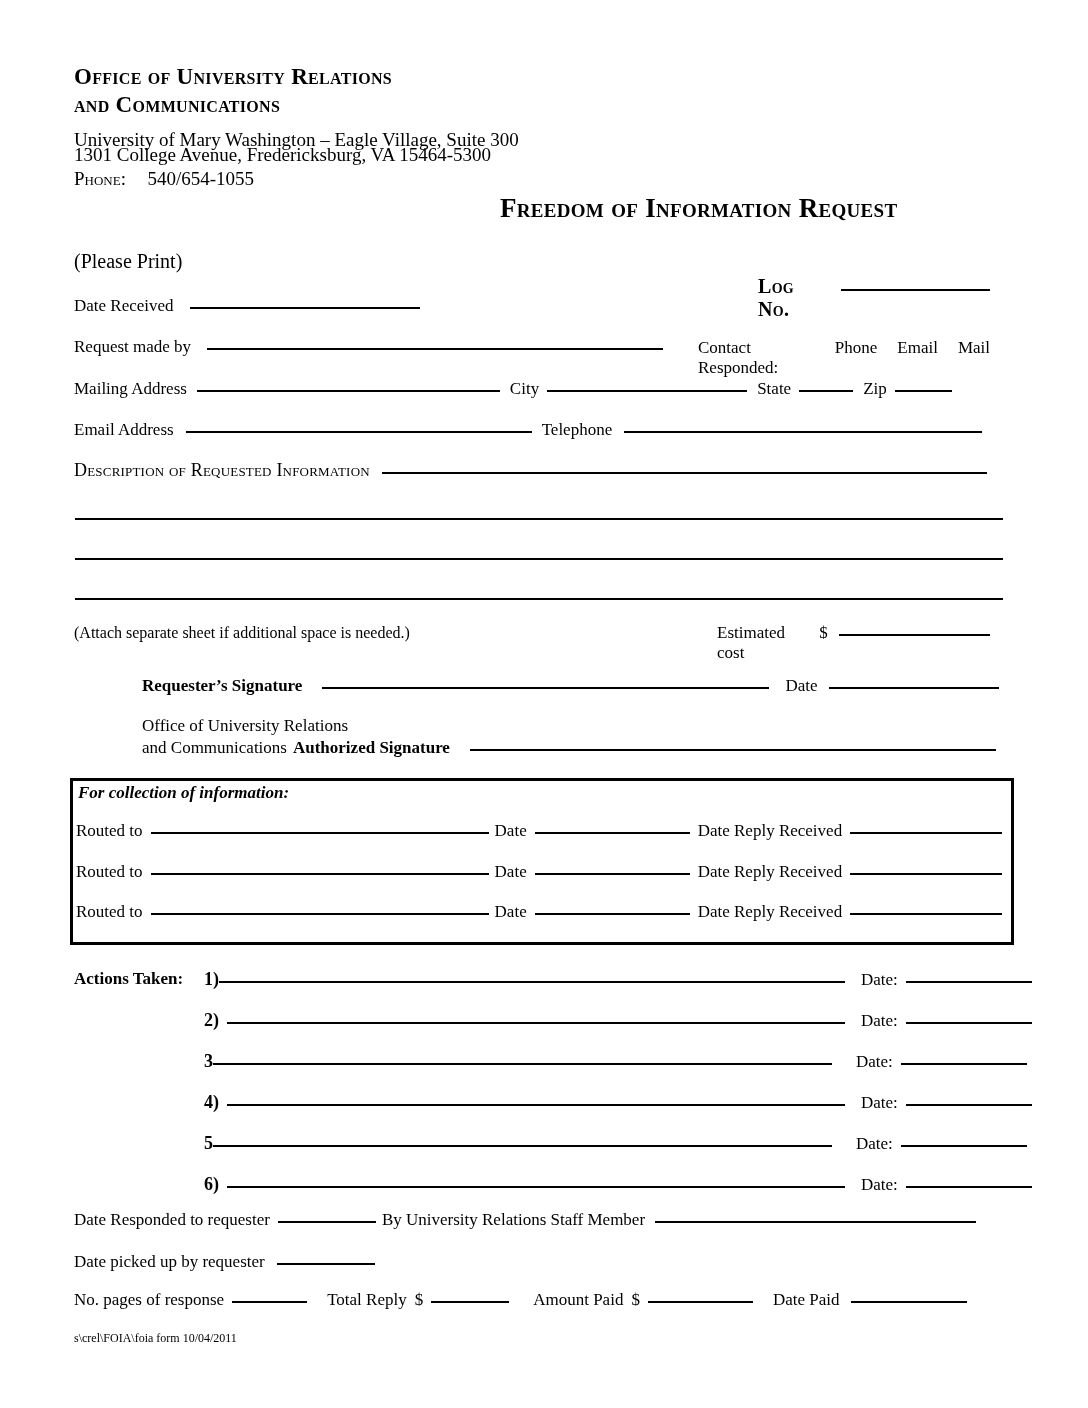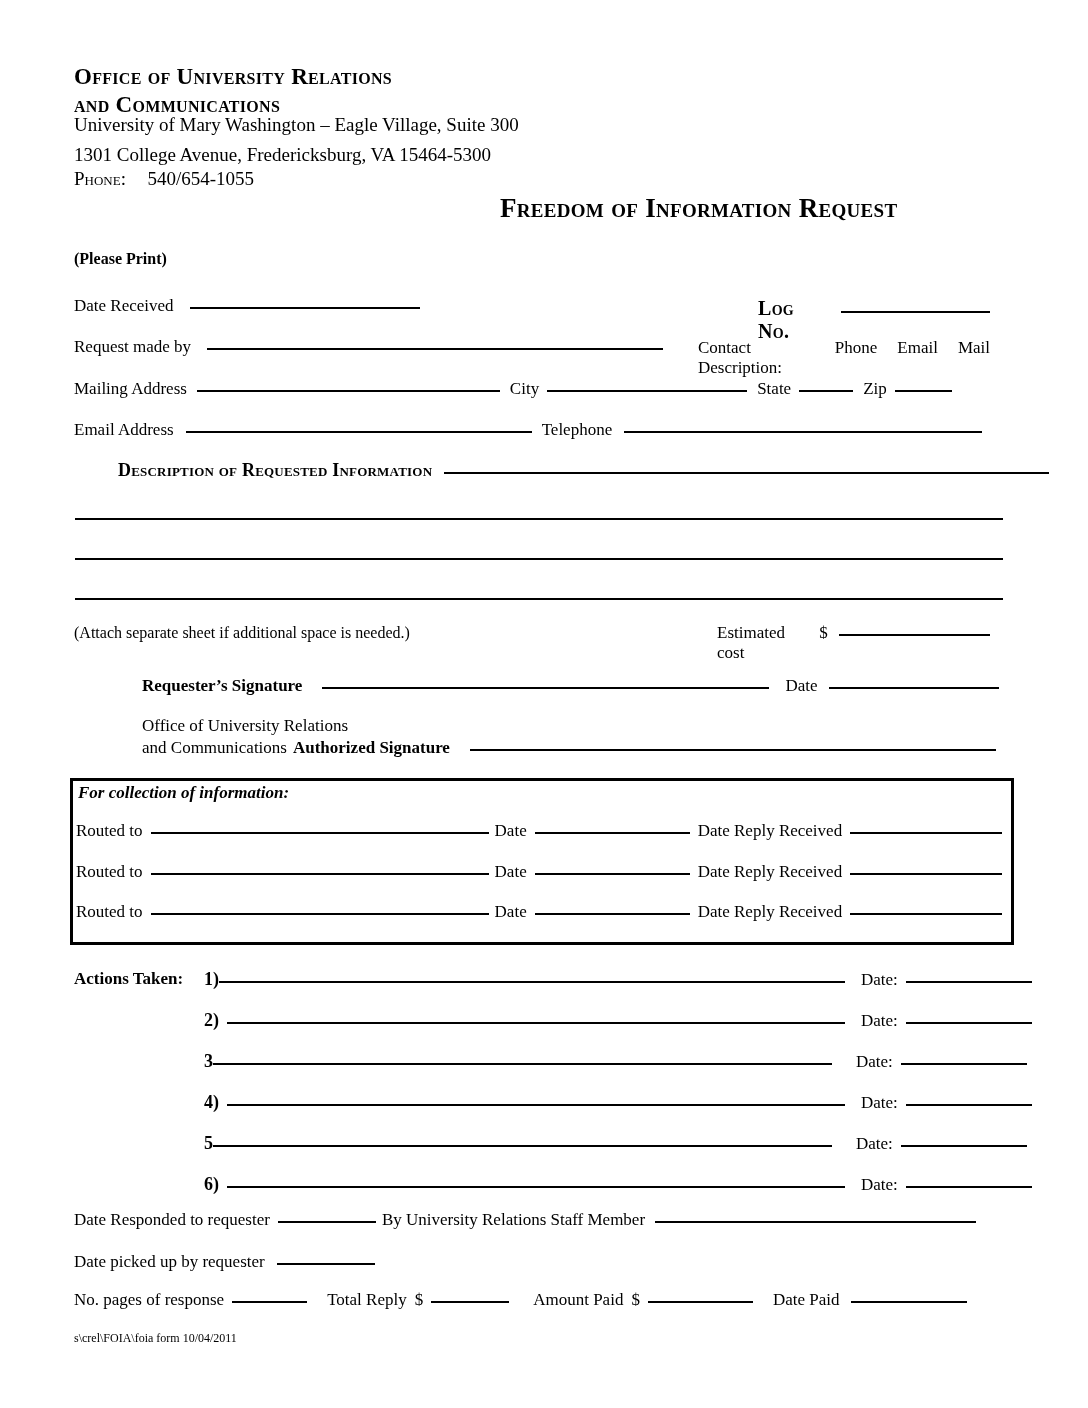--- a/index.html
+++ b/index.html
@@ -27,24 +27,23 @@
     position: absolute;
     display: flex;
     align-items: baseline;
     white-space: nowrap;
   }
   .lbl { font-size: 17px; }
   .bold { font-weight: bold; }
 
   
   .smallcaps {
-    font-weight: bold;
+    font-weight: normal;
     font-variant: small-caps;
     letter-spacing: 0.2px;
-    margin-left: 44px;
   }
 
   
   .line {
     display: inline-block;
     border-bottom: 2px solid #000;
     height: 0;
     vertical-align: baseline;
     position: relative;
     top: -2px;
@@ -61,40 +60,40 @@
   
   #org-name-1, #org-name-2 {
     position: absolute;
     font-weight: bold;
     font-variant: small-caps;
     font-size: 23px;
     letter-spacing: 0.3px;
   }
   #org-name-1 { left: 74px; top: 64px; }
   #org-name-2 { left: 74px; top: 92px; }
-  #org-addr-1 { position:absolute; left:74px; top:114px; font-size:19px; }
+  #org-addr-1 { position:absolute; left:74px; top:129px; font-size:19px; }
   #org-addr-2 { position:absolute; left:74px; top:144px; font-size:19px; }
   #org-phone  { position:absolute; left:74px; top:168px; font-size:19px;
                 font-variant: small-caps; }
   #org-phone .pnum { font-variant: normal; }
 
   #form-title {
     position: absolute;
     left: 500px; top: 193px;
     font-weight: bold;
     font-variant: small-caps;
     font-size: 27px;
     letter-spacing: 0.3px;
   }
 
   
-  #please-print { position:absolute; left:74px; top:250px; font-size:16px; font-weight:bold; }
+  #please-print { position:absolute; left:74px; top:250px; font-size:20px; font-weight:normal; }
 
   #row-date-received { left:74px; top:296px; }
-  #log-no { position:absolute; left:758px; top:297px; font-size:20px;
+  #log-no { position:absolute; left:758px; top:275px; font-size:20px;
             font-weight:bold; font-variant:small-caps; letter-spacing:0.3px;
             display:flex; align-items:baseline; }
 
   #row-request-made-by { left:74px; top:337px; }
   #contact-pref { position:absolute; left:698px; top:338px; font-size:17px;
                   display:flex; align-items:baseline; }
   #contact-pref .opt { margin-left: 20px; }
 
   #row-mailing { left:74px; top:379px; }
   #row-email   { left:74px; top:420px; }
@@ -185,21 +184,21 @@
     <span class="line" style="width:152px"></span>
   </div>
 
   <div class="row" id="row-request-made-by">
     <span class="lbl">Request made by</span>
     <span class="gap16"></span>
     <span class="line" style="width:456px"></span>
   </div>
 
   <div id="contact-pref">
-    <span>Contact Description:</span>
+    <span>Contact Responded:</span>
     <span class="opt">Phone</span>
     <span class="opt">Email</span>
     <span class="opt">Mail</span>
   </div>
 
   <div class="row" id="row-mailing">
     <span class="lbl">Mailing Address</span>
     <span class="gap10"></span>
     <span class="line" style="width:303px"></span>
     <span class="gap10"></span>

